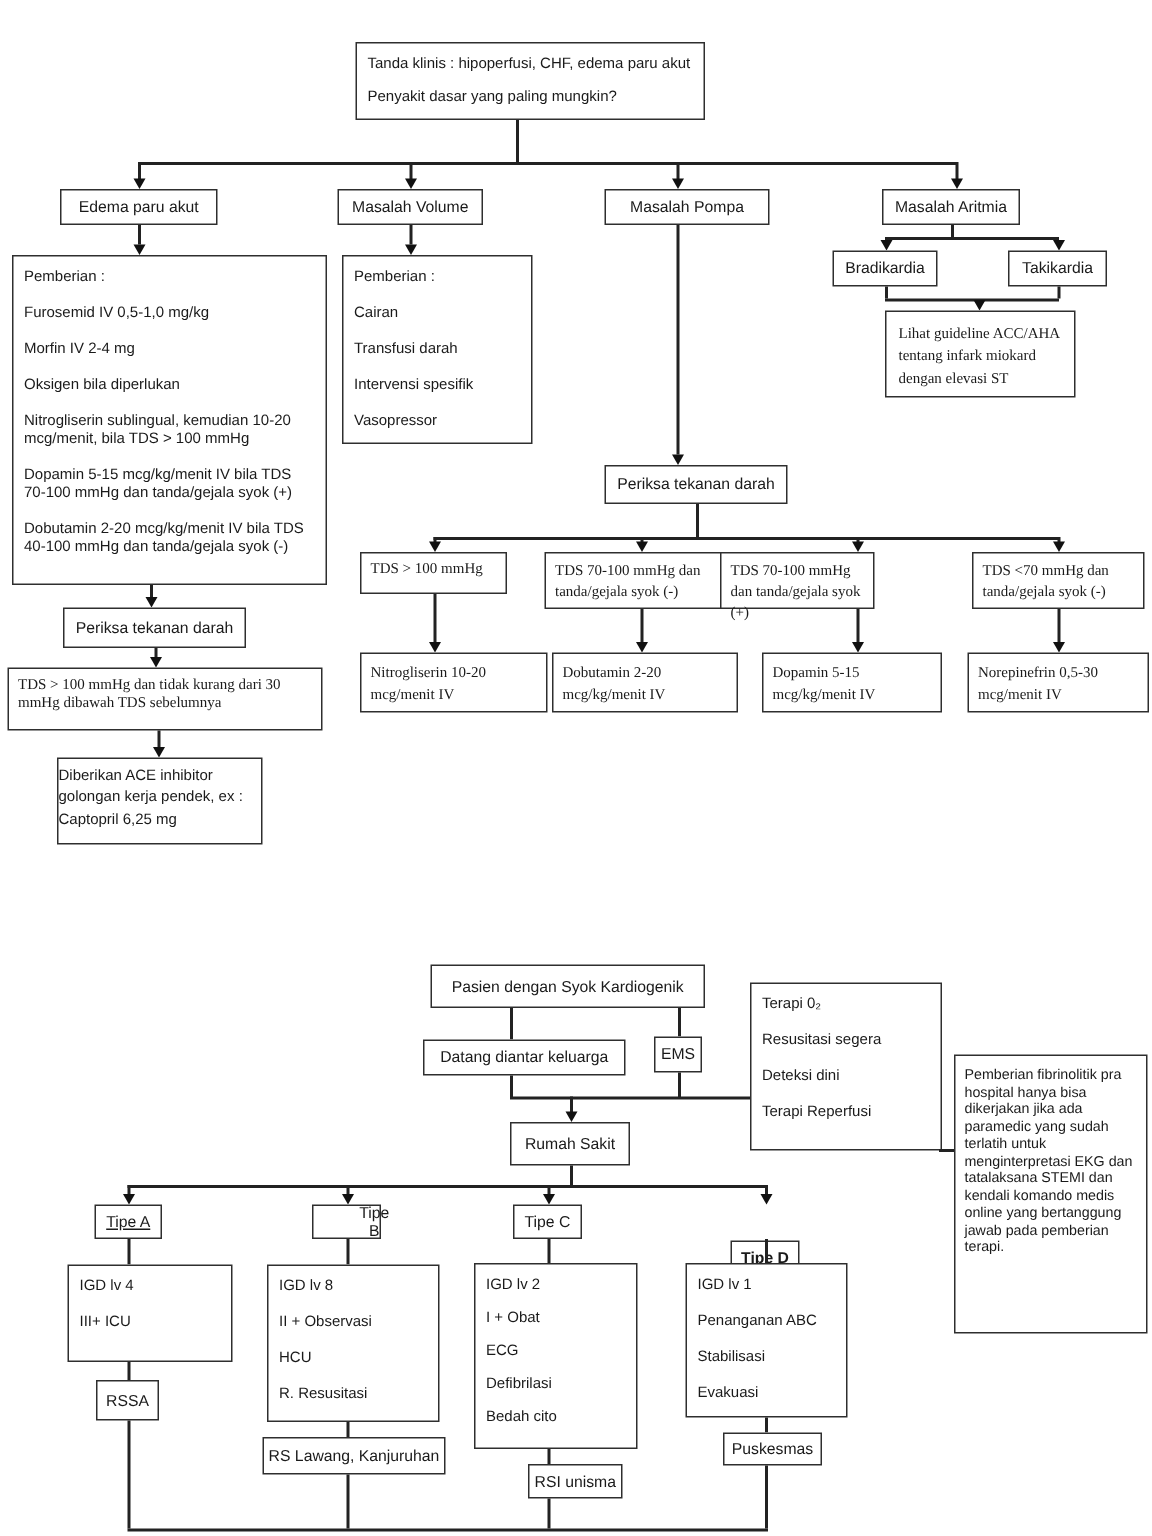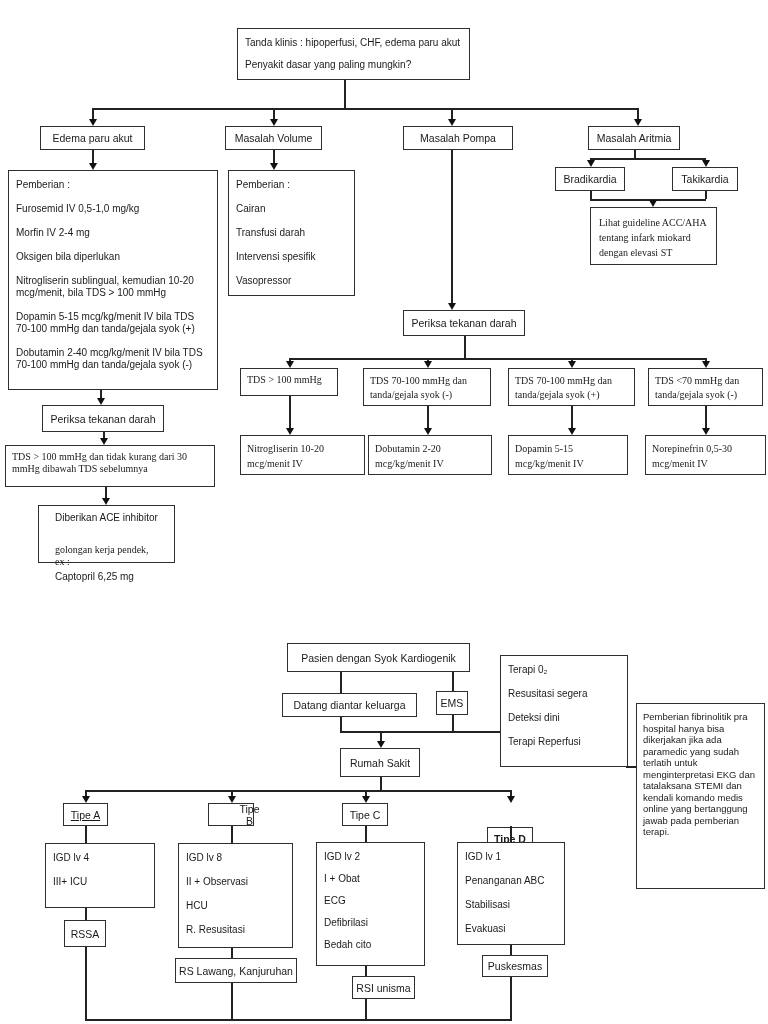--- a/index.html
+++ b/index.html
@@ -48,36 +48,36 @@
 
   <div class="vline" style="left:92px;top:150px;height:13px;"></div>
   <div class="arr" style="left:92px;top:163px;"></div>
   <div class="box txt" style="left:8px;top:170px;width:210px;height:220px;">
     <div class="para">Pemberian :</div>
     <div class="para">Furosemid IV 0,5-1,0 mg/kg</div>
     <div class="para">Morfin IV 2-4 mg</div>
     <div class="para">Oksigen  bila diperlukan</div>
     <div class="para">Nitrogliserin sublingual, kemudian 10-20 mcg/menit, bila TDS &gt; 100 mmHg</div>
     <div class="para">Dopamin 5-15 mcg/kg/menit IV bila TDS 70-100 mmHg dan tanda/gejala syok (+)</div>
-    <div class="para">Dobutamin 2-40 mcg/kg/menit IV bila TDS 70-100 mmHg dan tanda/gejala syok (-)</div>
+    <div class="para">Dobutamin 2-20 mcg/kg/menit IV bila TDS 40-100 mmHg dan tanda/gejala syok (-)</div>
   </div>
 
   <div class="vline" style="left:100px;top:390px;height:9px;"></div>
   <div class="arr" style="left:100px;top:398px;"></div>
   <div class="box lbl" style="left:42px;top:405px;width:122px;height:27px;">Periksa tekanan darah</div>
 
   <div class="vline" style="left:103px;top:432px;height:7px;"></div>
   <div class="arr" style="left:103px;top:438px;"></div>
   <div class="box cond" style="left:5px;top:445px;width:210px;height:42px;">TDS &gt; 100 mmHg  dan tidak kurang dari 30 mmHg dibawah TDS sebelumnya</div>
 
   <div class="vline" style="left:105px;top:487px;height:12px;"></div>
   <div class="arr" style="left:105px;top:498px;"></div>
-  <div class="box txt tight" style="left:38px;top:505px;width:137px;height:58px;padding:6px 16px;">
+  <div class="box txt tight" style="left:38px;top:505px;width:137px;height:58px;padding:6px 0;">
     <div class="para" style="margin-top:0;">Diberikan ACE inhibitor</div>
-    <div class="para" style="margin-top:20px;font-family:Liberation Serif, serif;">golongan kerja pendek, ex :</div>
+    <div class="para" style="margin-top:2px;">golongan kerja pendek, ex :</div>
     <div class="para" style="margin-top:3px;">Captopril 6,25 mg</div>
   </div>
 
   <div class="vline" style="left:273px;top:150px;height:13px;"></div>
   <div class="arr" style="left:273px;top:163px;"></div>
   <div class="box txt" style="left:228px;top:170px;width:127px;height:126px;">
     <div class="para">Pemberian :</div>
     <div class="para">Cairan</div>
     <div class="para">Transfusi darah</div>
     <div class="para">Intervensi spesifik</div>
@@ -105,21 +105,21 @@
   <div class="vline" style="left:427px;top:358px;height:5px;"></div>
   <div class="vline" style="left:571px;top:358px;height:5px;"></div>
   <div class="vline" style="left:705px;top:358px;height:5px;"></div>
   <div class="arr" style="left:289px;top:361px;"></div>
   <div class="arr" style="left:427px;top:361px;"></div>
   <div class="arr" style="left:571px;top:361px;"></div>
   <div class="arr" style="left:705px;top:361px;"></div>
 
   <div class="box cond" style="left:240px;top:368px;width:98px;height:28px;">TDS &gt; 100 mmHg</div>
   <div class="box cond" style="left:363px;top:368px;width:128px;height:38px;line-height:14px;">TDS 70-100 mmHg dan tanda/gejala syok (-)</div>
-  <div class="box cond" style="left:508px;top:368px;width:127px;height:38px;line-height:14px;">TDS 70-100 mmHg dan tanda/gejala syok (+)</div>
+  <div class="box cond" style="left:480px;top:368px;width:103px;height:38px;line-height:14px;">TDS 70-100 mmHg dan tanda/gejala syok (+)</div>
   <div class="box cond" style="left:648px;top:368px;width:115px;height:38px;line-height:14px;">TDS &lt;70 mmHg dan tanda/gejala syok (-)</div>
 
   <div class="vline" style="left:289px;top:396px;height:33px;"></div>
   <div class="vline" style="left:427px;top:406px;height:23px;"></div>
   <div class="vline" style="left:571px;top:406px;height:23px;"></div>
   <div class="vline" style="left:705px;top:406px;height:23px;"></div>
   <div class="arr" style="left:289px;top:428px;"></div>
   <div class="arr" style="left:427px;top:428px;"></div>
   <div class="arr" style="left:571px;top:428px;"></div>
   <div class="arr" style="left:705px;top:428px;"></div>

